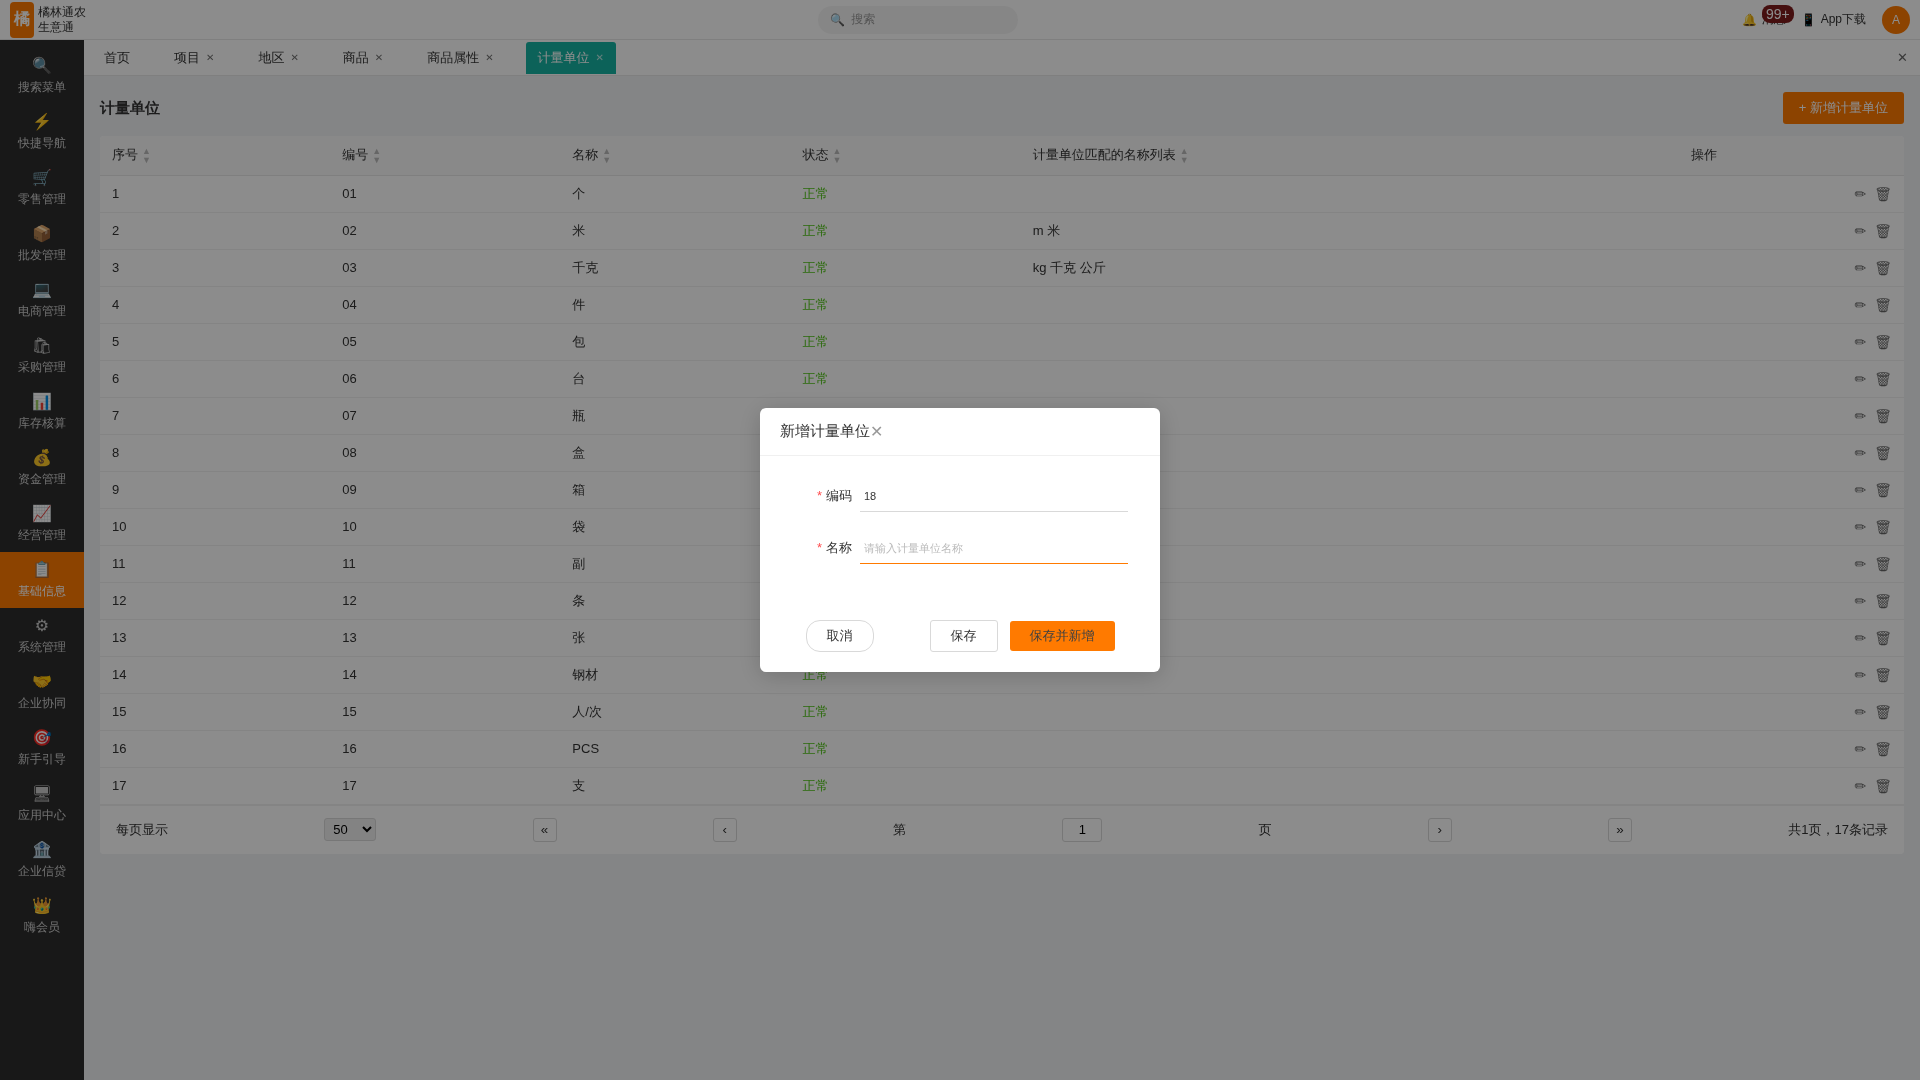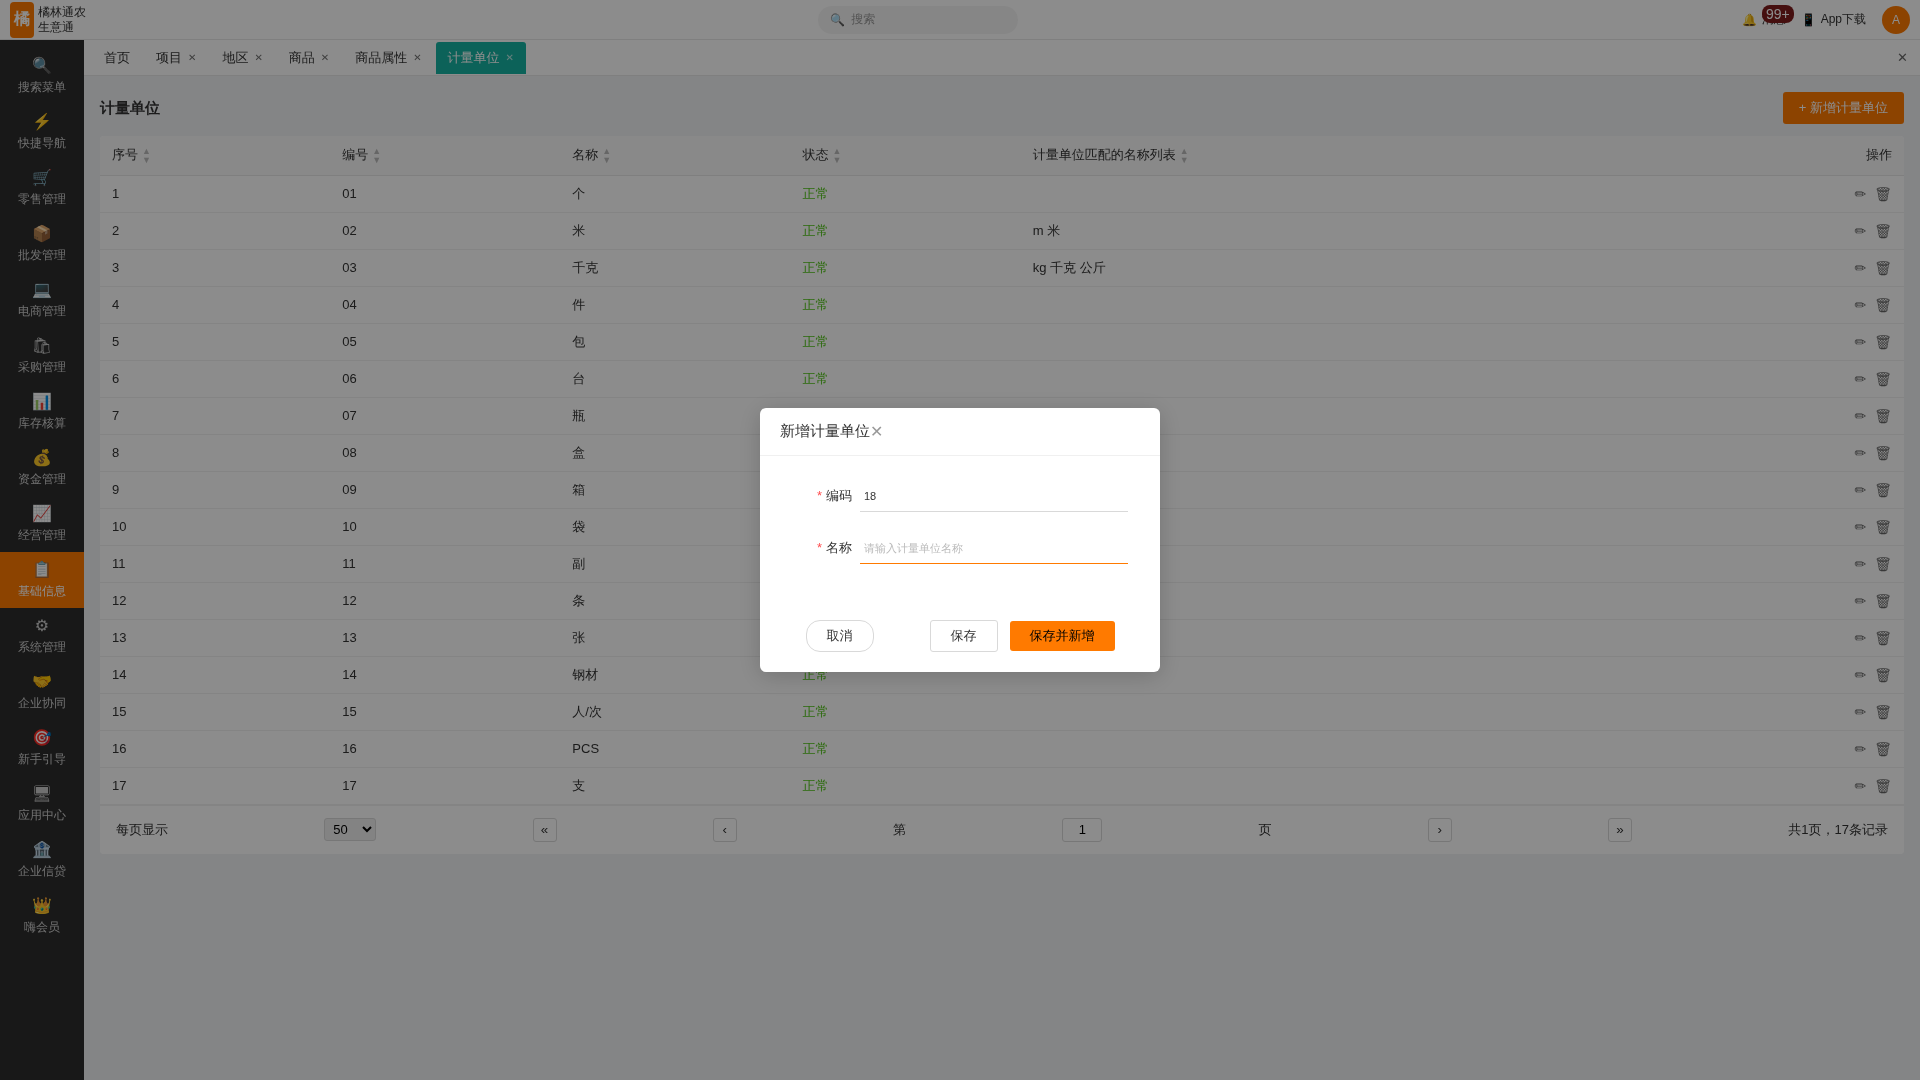--- a/index.html
+++ b/index.html
@@ -132,21 +132,21 @@
     }
 
     
     .tab-bar {
       height: 36px;
       background: #fff;
       display: flex;
       align-items: center;
       border-bottom: 1px solid #e8e8e8;
       padding: 0 8px;
-      gap: 2px;
+      gap: 20px;
       position: relative;
     }
     .tab-item {
       height: 32px;
       padding: 0 12px;
       display: flex;
       align-items: center;
       gap: 6px;
       cursor: pointer;
       border-radius: 3px 3px 0 0;
@@ -376,21 +376,21 @@
       color: #333;
       margin-left: 44px;
     }
     .btn-save-add {
       padding: 6px 20px;
       border: none;
       border-radius: 3px;
       background: #ff7a00;
       cursor: pointer;
       font-size: 13px;
-      color: #000000;
+      color: #404040;
     }
 
     .sort-arrows {
       display: inline-flex;
       flex-direction: column;
       margin-left: 4px;
       font-size: 9px;
       color: #bbb;
       line-height: 1;
       vertical-align: middle;
@@ -548,21 +548,21 @@
                     <span>▼</span>
                   </span></th>
               <th>状态<span class="sort-arrows">
                     <span>▲</span>
                     <span>▼</span>
                   </span></th>
               <th>计量单位匹配的名称列表<span class="sort-arrows">
                     <span>▲</span>
                     <span>▼</span>
                   </span></th>
-              <th style="text-align:right;">操作</th>
+              <th style="text-align:left;">操作</th>
             </tr>
           </thead>
           <tbody id="table-body">
           <tr>
     <td>1</td>
     <td>01</td>
     <td>个</td>
     <td><span class="status-normal">正常</span></td>
     <td></td>
     <td style="text-align:right;">

